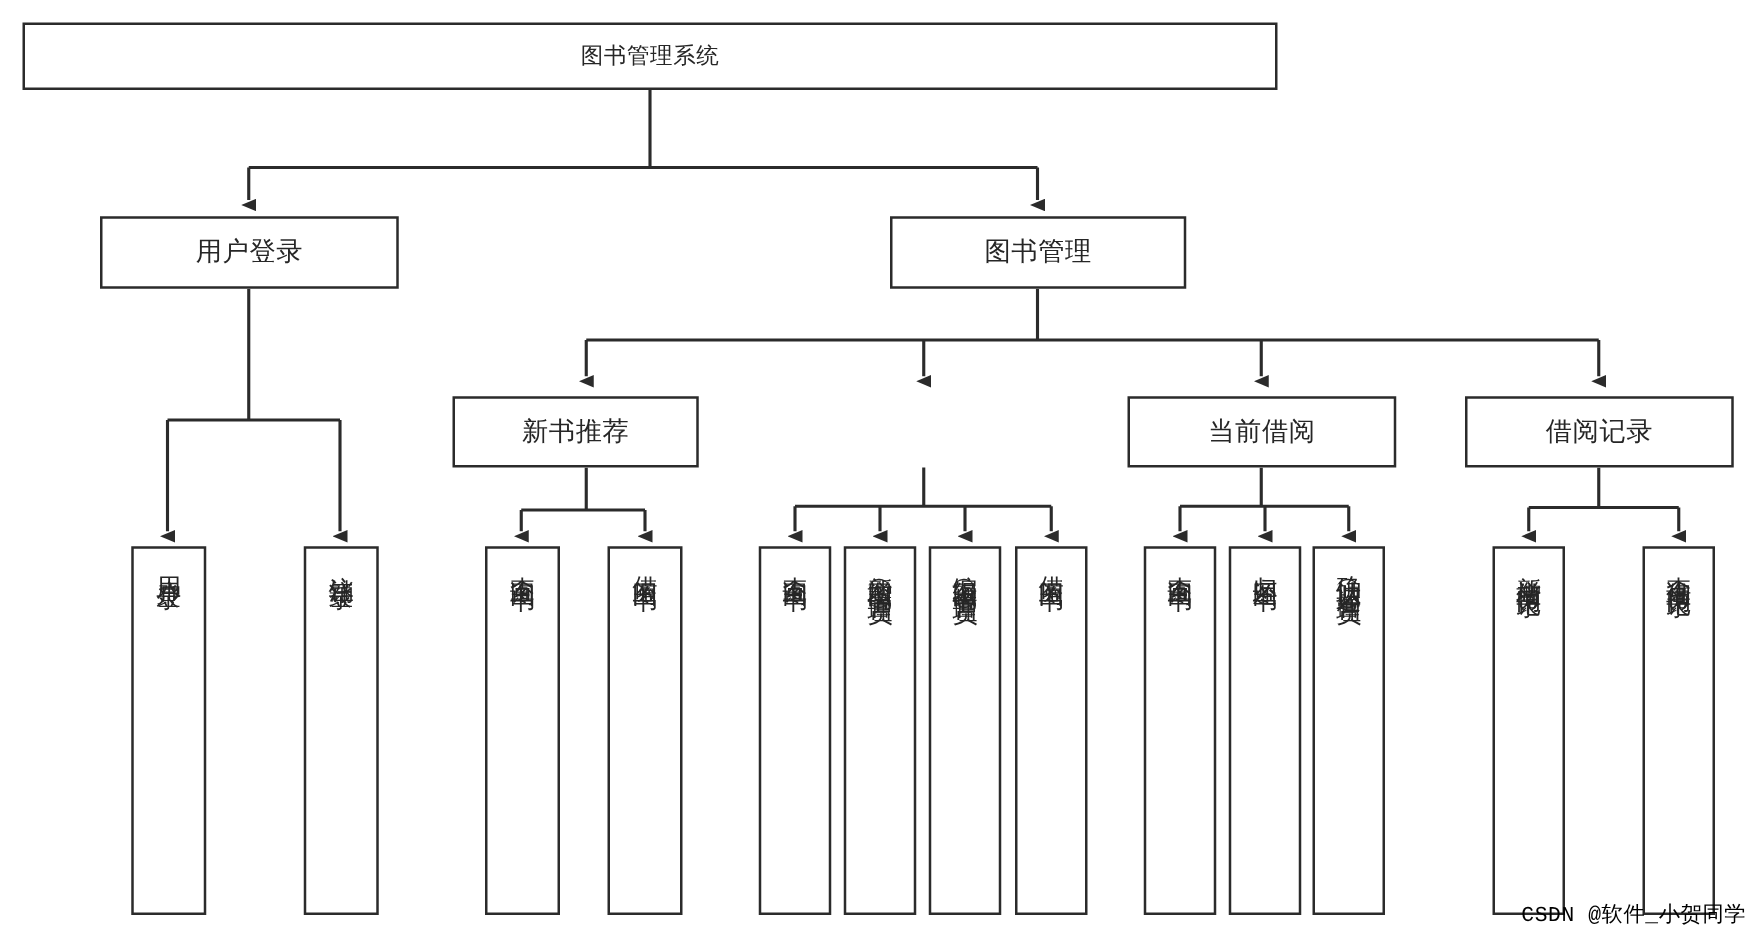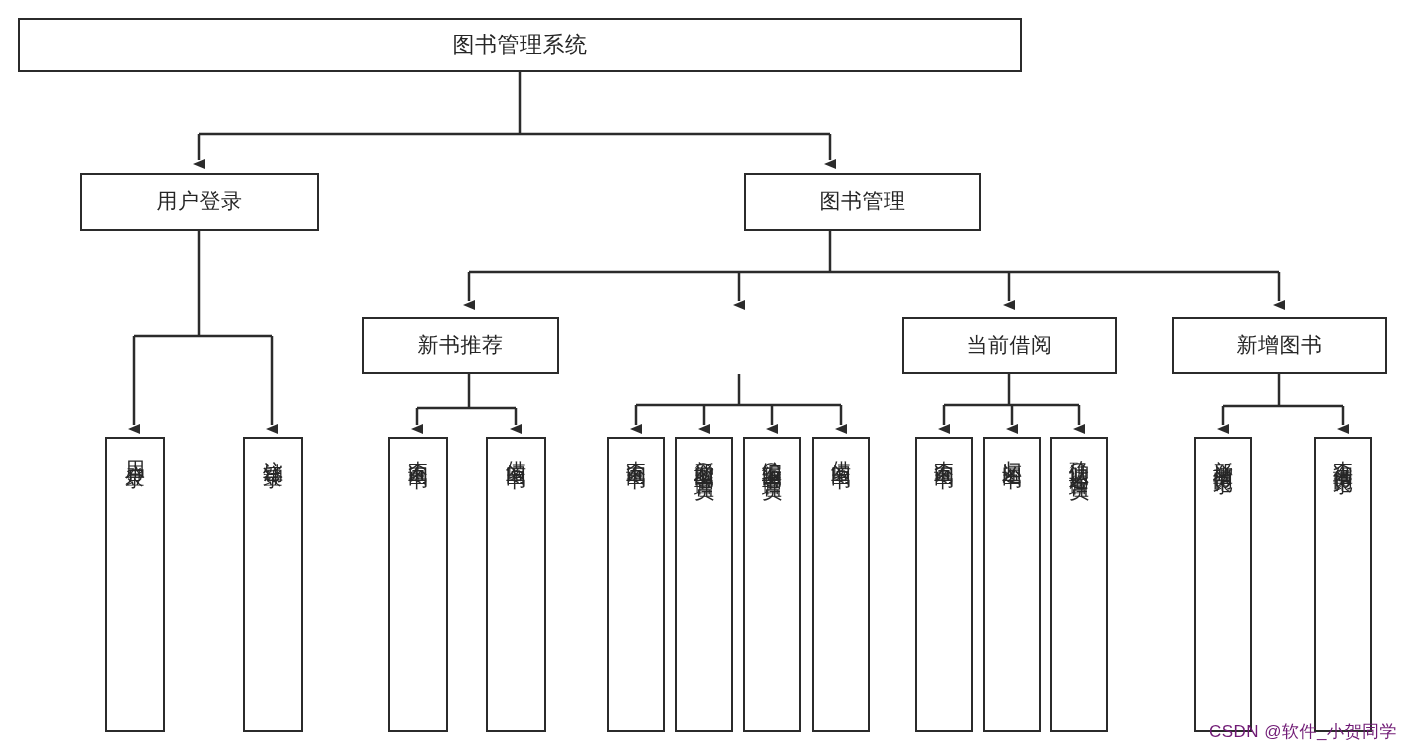--- a/index.html
+++ b/index.html
@@ -35,45 +35,45 @@
     align-items: center;
     justify-content: center;
     text-align: center;
   }
   .node.horiz {
     font-size: 21px;
     letter-spacing: 0.5px;
     line-height: 1.2;
   }
   .node.root {
-    font-size: 22px;
+    font-size: 18px;
   }
   .node.vert {
     align-items: flex-start;
     justify-content: center;
     padding-top: 6px;
     font-size: 20px;
   }
   .node.vert .vtext {
     writing-mode: vertical-rl;
     text-orientation: upright;
     letter-spacing: 3px;
     line-height: 1.05;
     white-space: nowrap;
     display: block;
   }
   .watermark {
     position: absolute;
     right: 8px;
     bottom: 4px;
     font-size: 17px;
-    color: #701a75;
+    color: #000000;
     letter-spacing: 0.5px;
     white-space: nowrap;
-    font-family: Liberation Sans, sans-serif;
+    font-family: Liberation Mono, monospace;
   }
 </style>
 </head>
 <body>
 
 <div id="canvas">
 
   <svg class="edges" viewBox="0 0 1405 747">
     <defs>
       <marker id="arrow" markerWidth="10" markerHeight="12" refX="1" refY="6" orient="auto" markerUnits="userSpaceOnUse">
@@ -120,25 +120,25 @@
       <path d="M1279,374 L1279,406"></path>
       <path d="M1223,406 L1343,406"></path>
       <path d="M1223,406 L1223,425" marker-end="url(#arrow)"></path>
       <path d="M1343,406 L1343,425" marker-end="url(#arrow)"></path>
     </g>
   </svg>
 
   <div class="node horiz root" style="left:18px; top:18px; width:1004px; height:54px;">图书管理系统</div>
 
   <div class="node horiz" style="left:80px; top:173px; width:239px; height:58px;">用户登录</div>
-  <div class="node horiz" style="left:712px; top:173px; width:237px; height:58px;margin-left:32px;">图书管理</div>
+  <div class="node horiz" style="left:712px; top:173px; width:237px; height:58px;">图书管理</div>
 
   <div class="node horiz" style="left:362px; top:317px; width:197px; height:57px;">新书推荐</div>
   <div class="node horiz" style="left:902px; top:317px; width:215px; height:57px;">当前借阅</div>
-  <div class="node horiz" style="left:1172px; top:317px; width:215px; height:57px;">新增图书</div>
+  <div class="node horiz" style="left:1172px; top:317px; width:215px; height:57px;">借阅记录</div>
 
   <div class="node vert" style="left:105px; top:437px; width:60px; height:295px;">
     <span class="vtext">用户登录</span>
   </div>
   <div class="node vert" style="left:243px; top:437px; width:60px; height:295px;">
     <span class="vtext">注销登录</span>
   </div>
 
   <div class="node vert" style="left:388px; top:437px; width:60px; height:295px;">
     <span class="vtext">查询图书</span>

